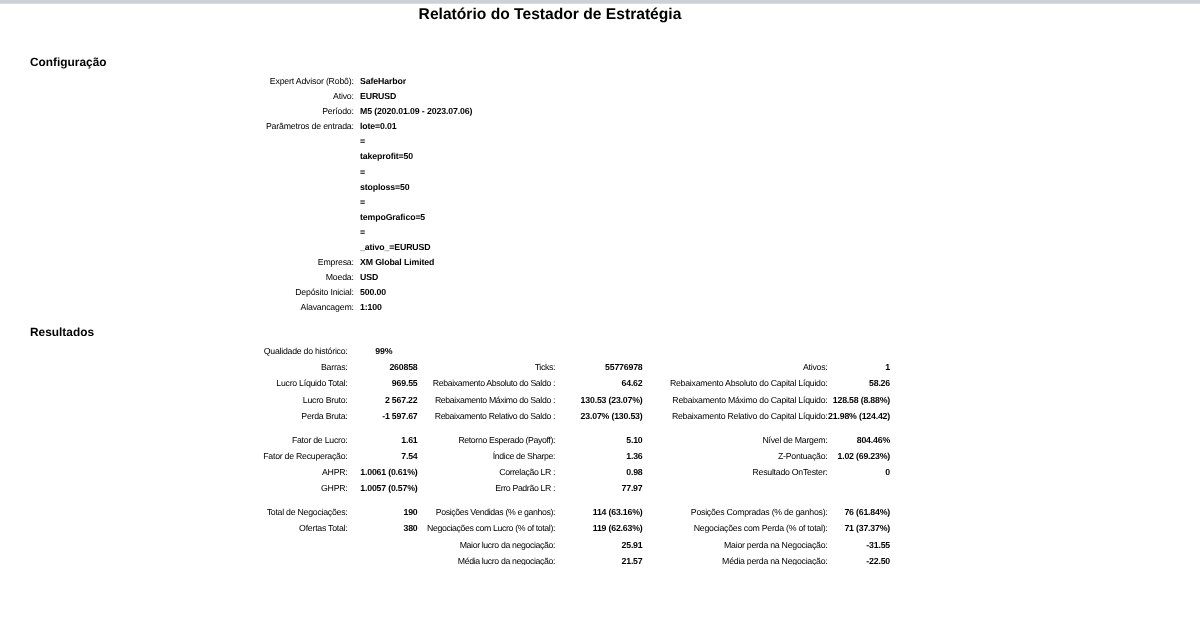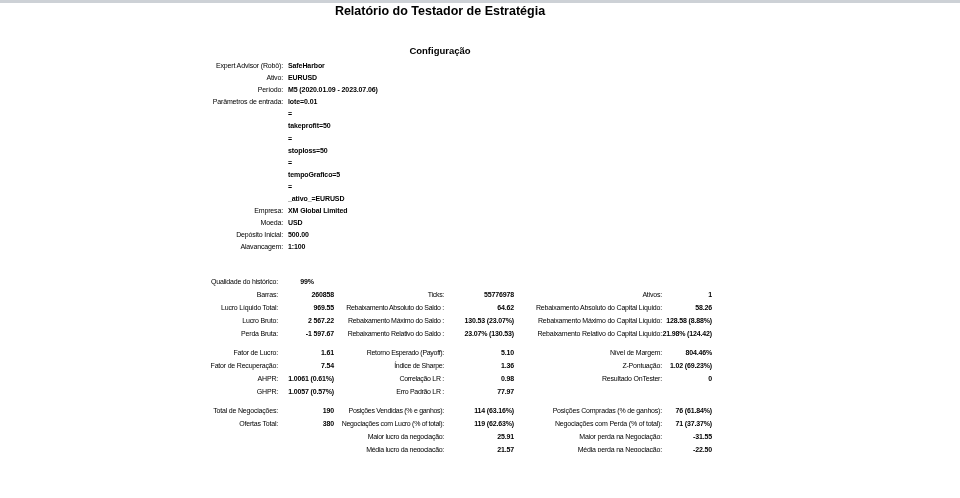--- a/index.html
+++ b/index.html
@@ -23,22 +23,23 @@
     text-align:center;font-weight:bold;font-size:12.5px;line-height:14px;
     white-space:nowrap;
   }
   .subtitle{
     position:absolute;top:22px;left:0;width:100%;
     text-align:center;font-weight:bold;font-size:8px;line-height:10px;
     white-space:nowrap;
   }
   .section-header{
     position:absolute;left:0;width:100%;
-    text-align:center;font-weight:bold;font-size:9.5px;line-height:11px;
+    text-align:left;font-weight:bold;font-size:9.5px;line-height:11px;
     white-space:nowrap;
+    padding-left:24px;
   }
   .config-header{top:45px;}
   .results-header{top:261px;}
 
   
   .config-rows{position:absolute;top:60px;left:0;width:880px;}
   .cfg-row{position:relative;height:12.1px;line-height:12.1px;font-size:7px;}
   .cfg-label{
     position:absolute;top:0;right:597px;
     white-space:nowrap;letter-spacing:-0.15px;
@@ -124,20 +125,21 @@
         </div>
         <div class="cfg-row">
           <span class="cfg-label">Depósito Inicial:</span>
           <span class="cfg-value">500.00</span>
         </div>
         <div class="cfg-row">
           <span class="cfg-label">Alavancagem:</span>
           <span class="cfg-value">1:100</span>
         </div>
       </div>
+    <div class="section-header results-header">Resultados</div>
     <div class="stat-block b1" id="block-0">
         <div class="res-row">
           <span class="lbl c1">Qualidade do histórico:</span>
           <span class="val c1 center">99%</span>
         </div>
         <div class="res-row">
           <span class="lbl c1">Barras:</span>
           <span class="val c1">260858</span>
           <span class="lbl c2">Ticks:</span>
           <span class="val c2">55776978</span>

